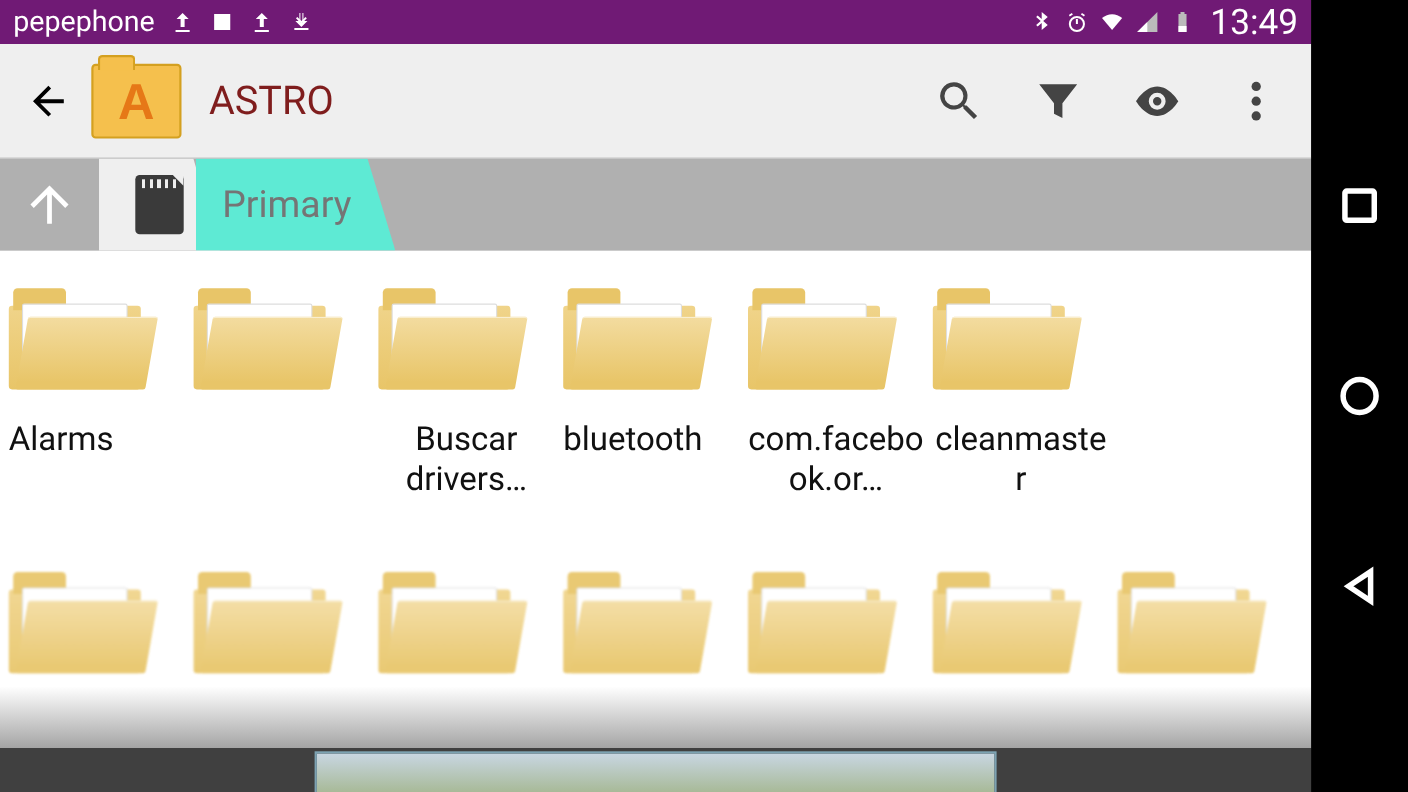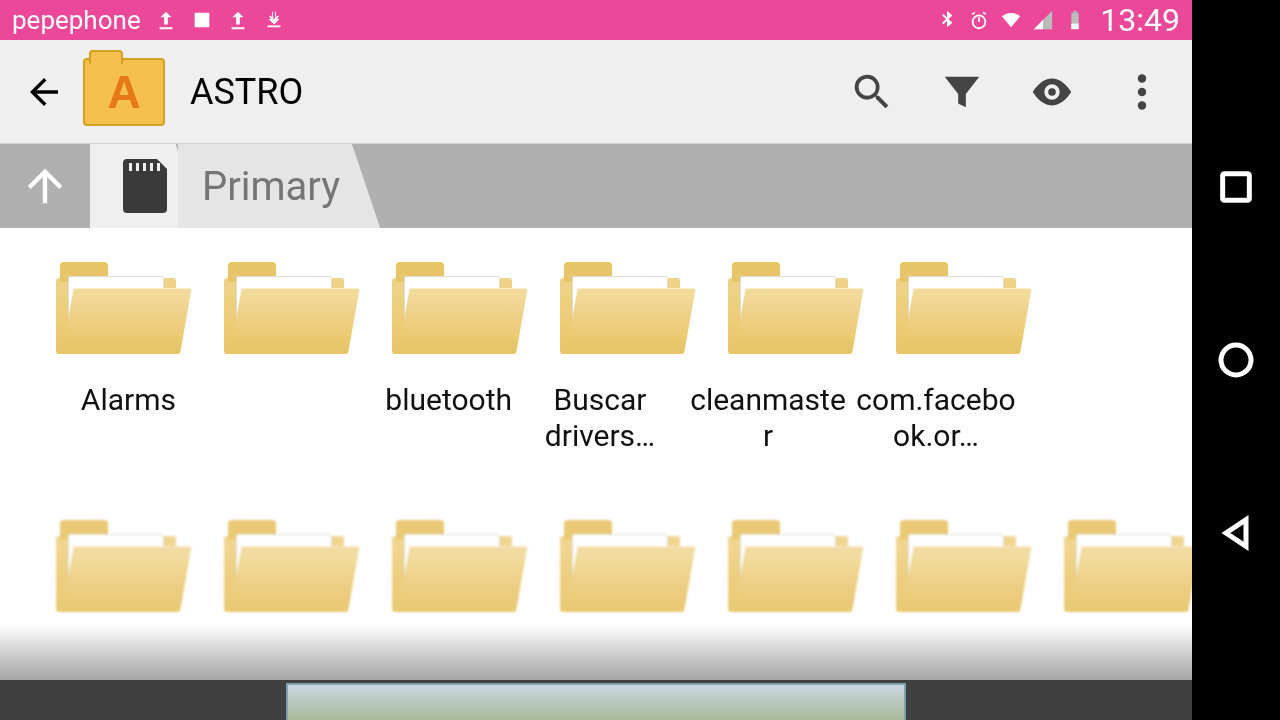--- a/index.html
+++ b/index.html
@@ -1,56 +1,56 @@
 <!DOCTYPE html>
 <html><head>
 <meta charset="utf-8">
 <style>
   * { box-sizing: border-box; margin: 0; padding: 0; }
   html, body { width: 1280px; height: 720px; overflow: hidden; font-family: Roboto, Arial, sans-serif; background: #000; }
   
   .screen { position: absolute; left: 0; top: 0; width: 1192px; height: 720px; background: #fff; }
   
   
-  .status-bar { height: 40px; background: #ec4899; display: flex; align-items: center; padding: 0 12px; color: #fff; font-size: 24px; }
+  .status-bar { height: 40px; background: #701a75; display: flex; align-items: center; padding: 0 12px; color: #fff; font-size: 24px; }
   .status-left { display: flex; align-items: center; gap: 14px; }
   .status-right { margin-left: auto; display: flex; align-items: center; gap: 10px; }
   .carrier { font-size: 26px; font-weight: 400; }
   .clock { font-size: 32px; font-weight: 400; margin-left: 4px; }
   .stat-icon { width: 22px; height: 22px; display: inline-flex; align-items: center; justify-content: center; }
   .stat-icon svg { width: 100%; height: 100%; fill: #fff; }
   
   
   .app-bar { height: 104px; background: #efefef; display: flex; align-items: center; padding: 0 16px; border-bottom: 1px solid #d0d0d0; }
   .back-btn { width: 56px; height: 56px; display: flex; align-items: center; justify-content: center; cursor: pointer; }
   .back-btn svg { width: 42px; height: 42px; fill: #000; }
   .app-logo { width: 88px; height: 88px; margin-left: 8px; display: flex; align-items: center; justify-content: center; position: relative; }
   .logo-folder { width: 82px; height: 68px; background: #f5c04d; border: 2px solid #d4a020; border-radius: 4px; position: relative; display: flex; align-items: center; justify-content: center; }
   .logo-folder::before { content:""; position:absolute; top:-10px; left:4px; width:30px; height:12px; background:#f5c04d; border:2px solid #d4a020; border-bottom:none; border-radius:4px 4px 0 0; }
   .logo-a { font-size: 46px; font-weight: 800; color: #e67817; font-family: Arial Black, sans-serif; line-height:1; }
-  .app-title { font-size: 36px; color: #000000; margin-left: 22px; font-weight: 400; }
+  .app-title { font-size: 36px; color: #7f1d1d; margin-left: 22px; font-weight: 400; }
   .app-actions { margin-left: auto; display: flex; align-items: center; gap: 38px; padding-right: 8px; }
   .action-btn { width: 52px; height: 52px; display: flex; align-items: center; justify-content: center; cursor: pointer; }
   .action-btn svg { width: 46px; height: 46px; fill: #444; }
   
   
   .crumb-bar { height: 84px; background: #b0b0b0; display: flex; align-items: center; }
   .up-btn { width: 90px; height: 100%; display: flex; align-items: center; justify-content: center; cursor: pointer; }
   .up-btn svg { width: 52px; height: 52px; fill: #fff; }
   .crumb-seg { height: 100%; display: flex; align-items: center; position: relative; }
   .crumb-sd { background: #efefef; width: 110px; justify-content: center; clip-path: polygon(0 0, 78% 0, 100% 100%, 0 100%); }
   .sd-icon { width: 44px; height: 54px; background: #3a3a3a; border-radius: 4px; position: relative; }
   .sd-icon::before { content:""; position:absolute; top:4px; left:6px; right:6px; height:8px; background: repeating-linear-gradient(90deg, #efefef 0 3px, #3a3a3a 3px 7px); }
   .sd-icon::after { content:""; position:absolute; top:0; right:0; width:10px; height:10px; background:#efefef; clip-path: polygon(0 0, 100% 0, 100% 100%); }
-  .crumb-label { background: #e5e5e5; padding: 0 40px 0 24px; font-size: 40px; color: #757575; clip-path: polygon(0 0, 86% 0, 100% 100%, 0 100%); margin-left: -22px; }
+  .crumb-label { background: #5eead4; padding: 0 40px 0 24px; font-size: 34px; color: #757575; clip-path: polygon(0 0, 86% 0, 100% 100%, 0 100%); margin-left: -22px; }
   
   
   .grid-wrap { height: 452px; overflow: hidden; background: #fff; position: relative; }
   .grid { display: grid; grid-template-columns: repeat(7, 1fr); padding: 18px 8px 0; gap: 0; }
-  .folder-item { display: flex; flex-direction: column; align-items: flex-end; cursor: pointer; height: 240px; }
+  .folder-item { display: flex; flex-direction: column; align-items: flex-start; cursor: pointer; height: 240px; }
   .folder-icon { width: 120px; height: 100px; position: relative; margin-top: 8px; }
   .folder-back { position: absolute; bottom: 0; width: 120px; height: 76px; background: linear-gradient(180deg, #f0d48a, #e8c568); border-radius: 3px; }
   .folder-back::before { content:""; position:absolute; top:-16px; left:4px; width:48px; height:20px; background:#e8c568; border-radius:4px 4px 0 0; }
   .folder-paper { position:absolute; bottom:6px; left:12px; width:96px; height:72px; background:#fff; border:1px solid #ddd; border-radius:2px; }
   .folder-front { position: absolute; bottom: 0; left: 6px; width: 118px; height: 66px; background: linear-gradient(180deg, #f3dca0, #e8c568 90%); border-radius: 2px; transform: skewX(-10deg); transform-origin: bottom left; box-shadow: inset 0 1px 0 rgba(255,255,255,0.5); }
   .folder-label { margin-top: 28px; font-size: 30px; color: #111; text-align: center; line-height: 1.2; max-width: 160px; word-break: break-word; overflow: hidden; display: -webkit-box; -webkit-line-clamp: 2; -webkit-box-orient: vertical; }
   .row2 .folder-item { height: 120px; opacity: 0.92; filter: blur(1px); }
   .fade { position:absolute; left:0; right:0; bottom:0; height:56px; background: linear-gradient(180deg, rgba(255,255,255,0), rgba(90,90,90,0.55)); pointer-events:none; }
   
   
@@ -193,45 +193,45 @@
             <div class="folder-paper"></div>
             <div class="folder-front"></div>
           </div>
       </div>
       <div class="folder-item">
         <div class="folder-icon">
             <div class="folder-back"></div>
             <div class="folder-paper"></div>
             <div class="folder-front"></div>
           </div>
+        <div class="folder-label">Buscar drivers…</div>
+      </div>
+      <div class="folder-item">
+        <div class="folder-icon">
+            <div class="folder-back"></div>
+            <div class="folder-paper"></div>
+            <div class="folder-front"></div>
+          </div>
         <div class="folder-label">bluetooth</div>
       </div>
       <div class="folder-item">
         <div class="folder-icon">
             <div class="folder-back"></div>
             <div class="folder-paper"></div>
             <div class="folder-front"></div>
           </div>
-        <div class="folder-label">Buscar drivers…</div>
+        <div class="folder-label">com.facebook.or…</div>
       </div>
       <div class="folder-item">
         <div class="folder-icon">
             <div class="folder-back"></div>
             <div class="folder-paper"></div>
             <div class="folder-front"></div>
           </div>
         <div class="folder-label">cleanmaster</div>
-      </div>
-      <div class="folder-item">
-        <div class="folder-icon">
-            <div class="folder-back"></div>
-            <div class="folder-paper"></div>
-            <div class="folder-front"></div>
-          </div>
-        <div class="folder-label">com.facebook.or…</div>
       </div>
     </div>
     <div class="grid row2">
       <div class="folder-item">
           <div class="folder-icon">
             <div class="folder-back"></div>
             <div class="folder-paper"></div>
             <div class="folder-front"></div>
           </div>
         </div>

